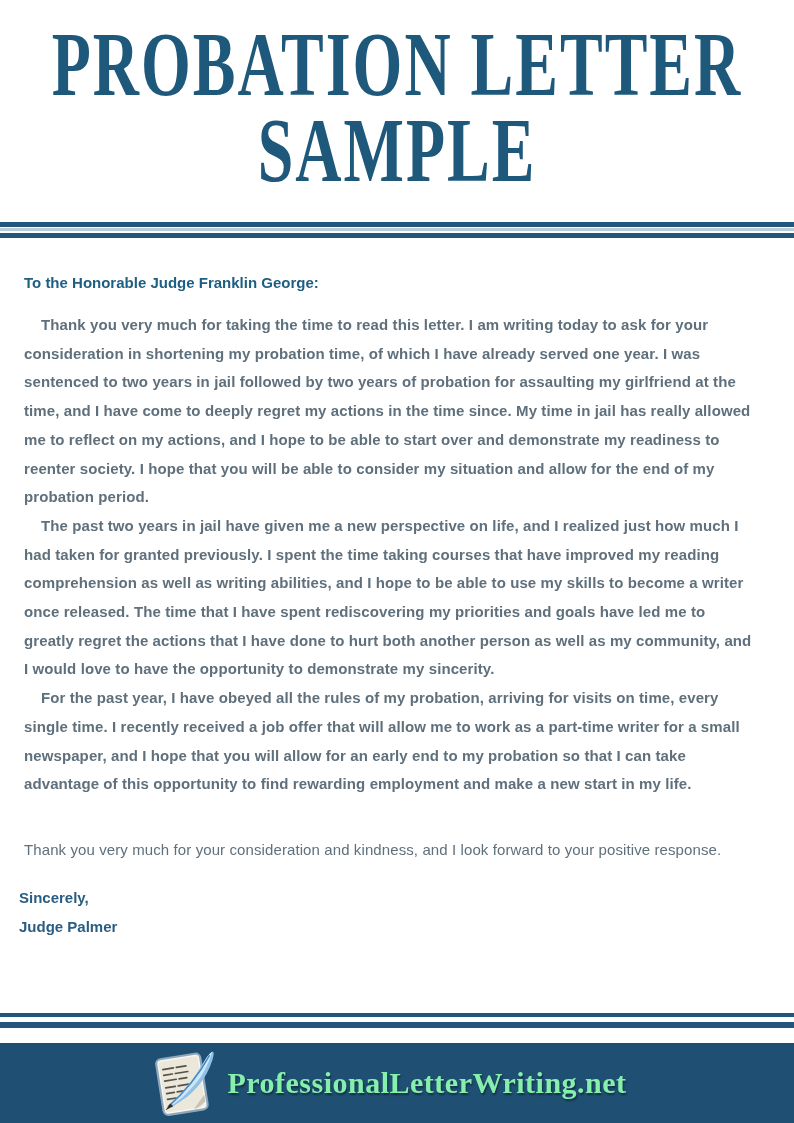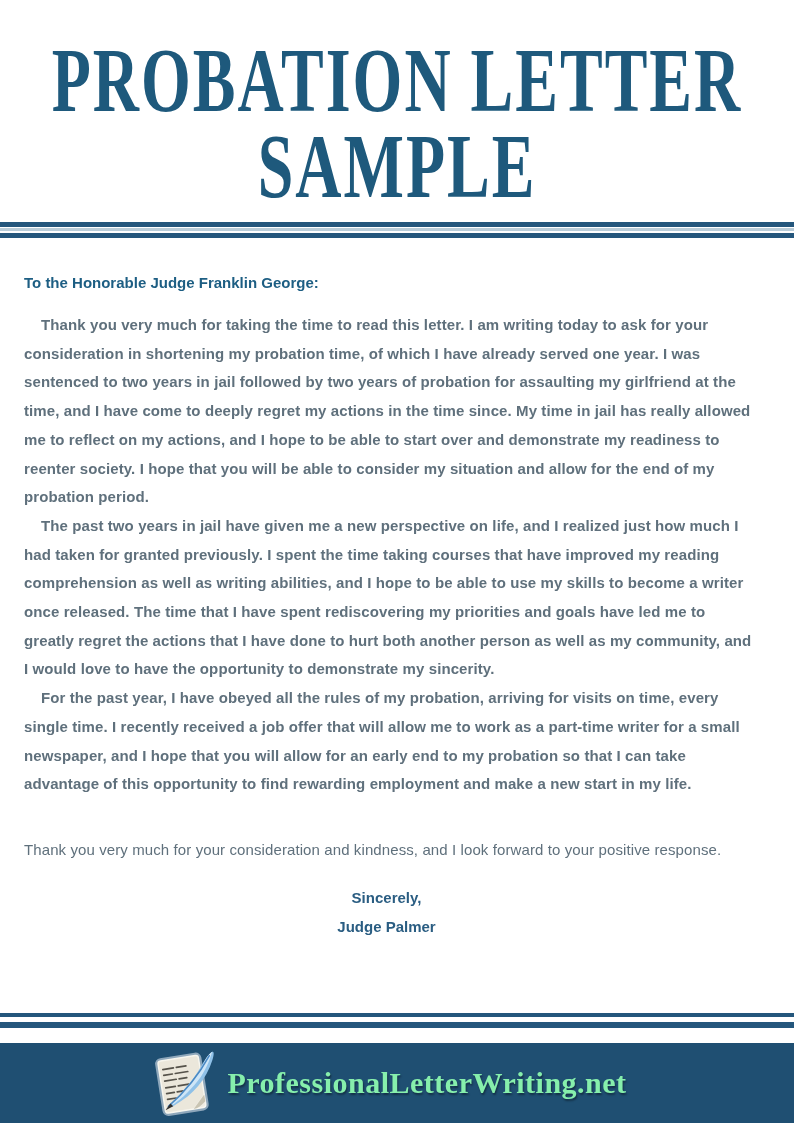--- a/index.html
+++ b/index.html
@@ -17,21 +17,21 @@
   }
 
   
   .header {
     height: 222px;
     flex: none;
     display: flex;
     flex-direction: column;
     justify-content: flex-end;
     align-items: center;
-    padding-bottom: 12px;
+    padding-bottom: 28px;
   }
   .title-line {
     font-family: "Liberation Serif", serif;
     font-weight: 700;
     color: #1e597c;
     font-size: 64px;
     letter-spacing: 2px;
     line-height: 86px;
     height: 86px;
     transform: scaleY(1.42);
@@ -76,21 +76,21 @@
     text-indent: 0;
     margin-top: 37px;
     letter-spacing: 0.1px;
   }
   .signoff-block {
     margin-top: 18px;
     margin-left: -5px;
     color: #2a5d82;
     font-weight: 700;
   }
-  .signoff-block div { line-height: 29px; text-align: center; }
+  .signoff-block div { line-height: 29px; }
 
   
   .footer-gap { height: 15px; flex: none; background: #ffffff; }
   .footer {
     height: 80px;
     flex: none;
     background: #1f4f72;
     display: flex;
     align-items: center;
     justify-content: center;

